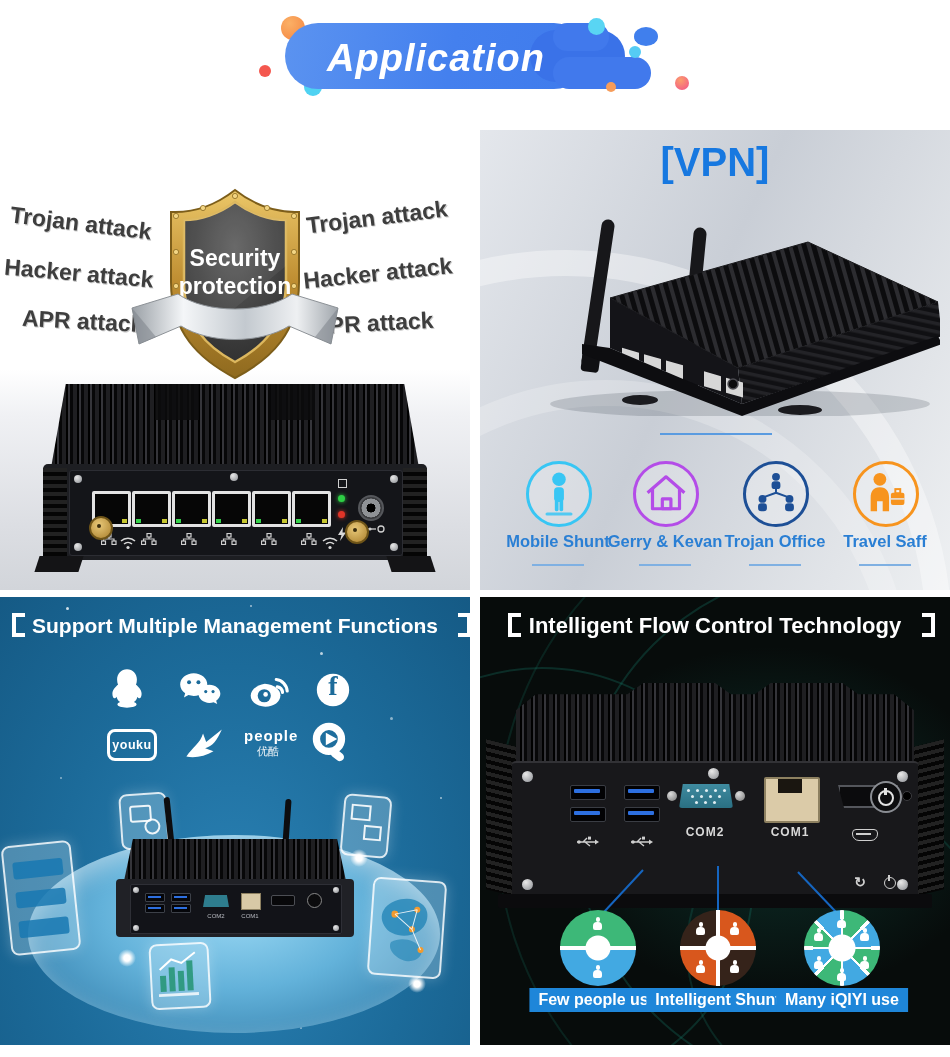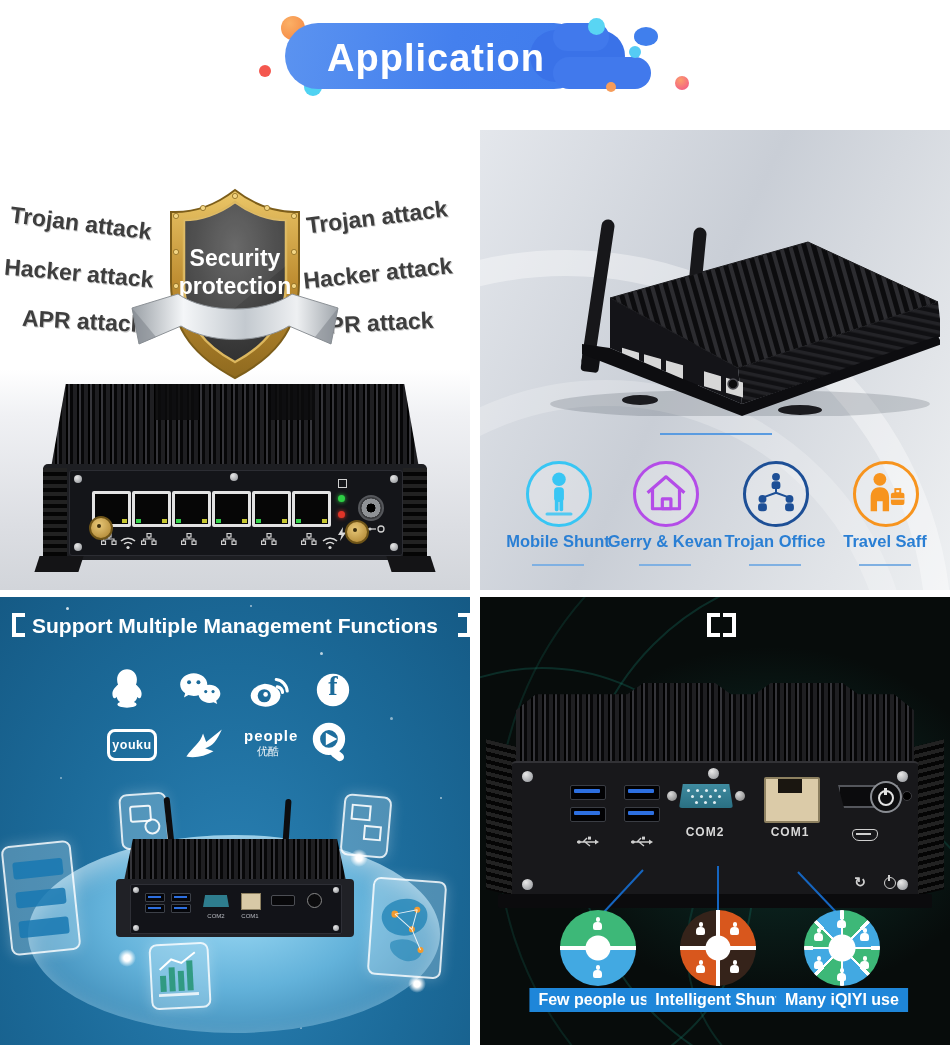--- a/index.html
+++ b/index.html
@@ -8,21 +8,21 @@
   .abs{position:absolute;}
 
   
   .banner{position:absolute;left:0;top:0;width:950px;height:130px;}
   .pill{position:absolute;left:285px;top:23px;width:302px;height:66px;border-radius:33px;
         background:linear-gradient(100deg,#5b93f0 0%,#4480ee 55%,#3f7bec 100%);}
   .pill-inner{position:absolute;left:530px;top:30px;width:95px;height:52px;border-radius:26px;background:#3a72e8;}
   .pill-arm-top{position:absolute;left:553px;top:23px;width:56px;height:28px;border-radius:14px;background:#4179ec;}
   .pill-arm-bot{position:absolute;left:553px;top:57px;width:98px;height:32px;border-radius:16px;background:#4179ec;}
   .banner-title{position:absolute;left:285px;top:37px;width:302px;text-align:center;
-        font-size:38px;font-weight:bold;color:#ffffff;letter-spacing:1px;}
+        font-size:38px;font-weight:bold;color:#ffffff;letter-spacing:1px;font-style:italic;}
   .dot{position:absolute;border-radius:50%;}
   .d-orange1{left:281px;top:16px;width:24px;height:24px;background:radial-gradient(circle at 35% 30%,#fbb066,#f4833f);}
   .d-red1{left:259px;top:65px;width:12px;height:12px;background:#f4574e;}
   .d-cyan1{left:304px;top:78px;width:18px;height:18px;background:#4fd2f2;}
   .d-cyan2{left:588px;top:18px;width:17px;height:17px;background:#59d5f3;}
   .d-blue1{left:634px;top:27px;width:24px;height:19px;background:#407fed;border-radius:50%;}
   .d-cyan3{left:629px;top:46px;width:12px;height:12px;background:#55ccf4;}
   .d-orange2{left:606px;top:82px;width:10px;height:10px;background:#f69c5a;}
   .d-pink1{left:675px;top:76px;width:14px;height:14px;background:radial-gradient(circle at 40% 30%,#fb9e6c,#f2508b);}
 
@@ -343,20 +343,21 @@
           <circle cx="9" cy="11.5" r="1.6" fill="#d8d8d8"></circle>
         </svg>
       <div class="dev1-footL"></div>
       <div class="dev1-footR"></div>
     </div>
   </section>
 
   <section class="quad q2">
     <div class="wave" style="width:720px;height:720px;left:-300px;top:120px;"></div>
     <div class="wave" style="width:560px;height:560px;left:-180px;top:250px;opacity:.6;"></div>
+    <div class="blue-title" style="top:10px;font-size:40px;">[VPN]</div>
 
     <svg class="abs" style="left:10px;top:56px;" width="450" height="230" viewBox="0 0 450 230">
       <defs>
         <pattern id="finTop" width="9" height="9" patternUnits="userSpaceOnUse" patternTransform="rotate(-16)">
           <rect width="9" height="9" fill="#0c0c0e"></rect>
             <rect width="4" height="9" fill="#2c2c30"></rect>
         </pattern>
         <pattern id="finSide" width="8" height="8" patternUnits="userSpaceOnUse" patternTransform="rotate(12)">
           <rect width="8" height="8" fill="#101013"></rect>
             <rect width="8" height="3.5" fill="#232327"></rect>
@@ -587,20 +588,21 @@
   </section>
 
   <section class="quad q4">
     <div class="arc" style="width:520px;height:520px;right:-150px;top:-30px;"></div>
     <div class="arc" style="width:700px;height:700px;right:-250px;top:-120px;opacity:.7;"></div>
     <div class="arc" style="width:420px;height:420px;left:-150px;top:70px;"></div>
     <div class="arc" style="width:300px;height:300px;right:-40px;top:200px;opacity:.8;"></div>
 
     <div class="white-title q4-title">
       <span class="bracket"></span>
+      <span style="margin:0 10px;">Intelligent Flow Control Technology</span>
       <span class="bracket r"></span>
     </div>
 
     <div class="dev4">
       <div class="dev4-fins fins"></div>
       <div class="dev4-sideL sidefins"></div>
       <div class="dev4-sideR sidefins"></div>
       <div class="dev4-panel">
         <span class="screw" style="left:10px;top:8px;width:11px;height:11px;"></span>
         <span class="screw" style="left:196px;top:5px;width:11px;height:11px;"></span>

